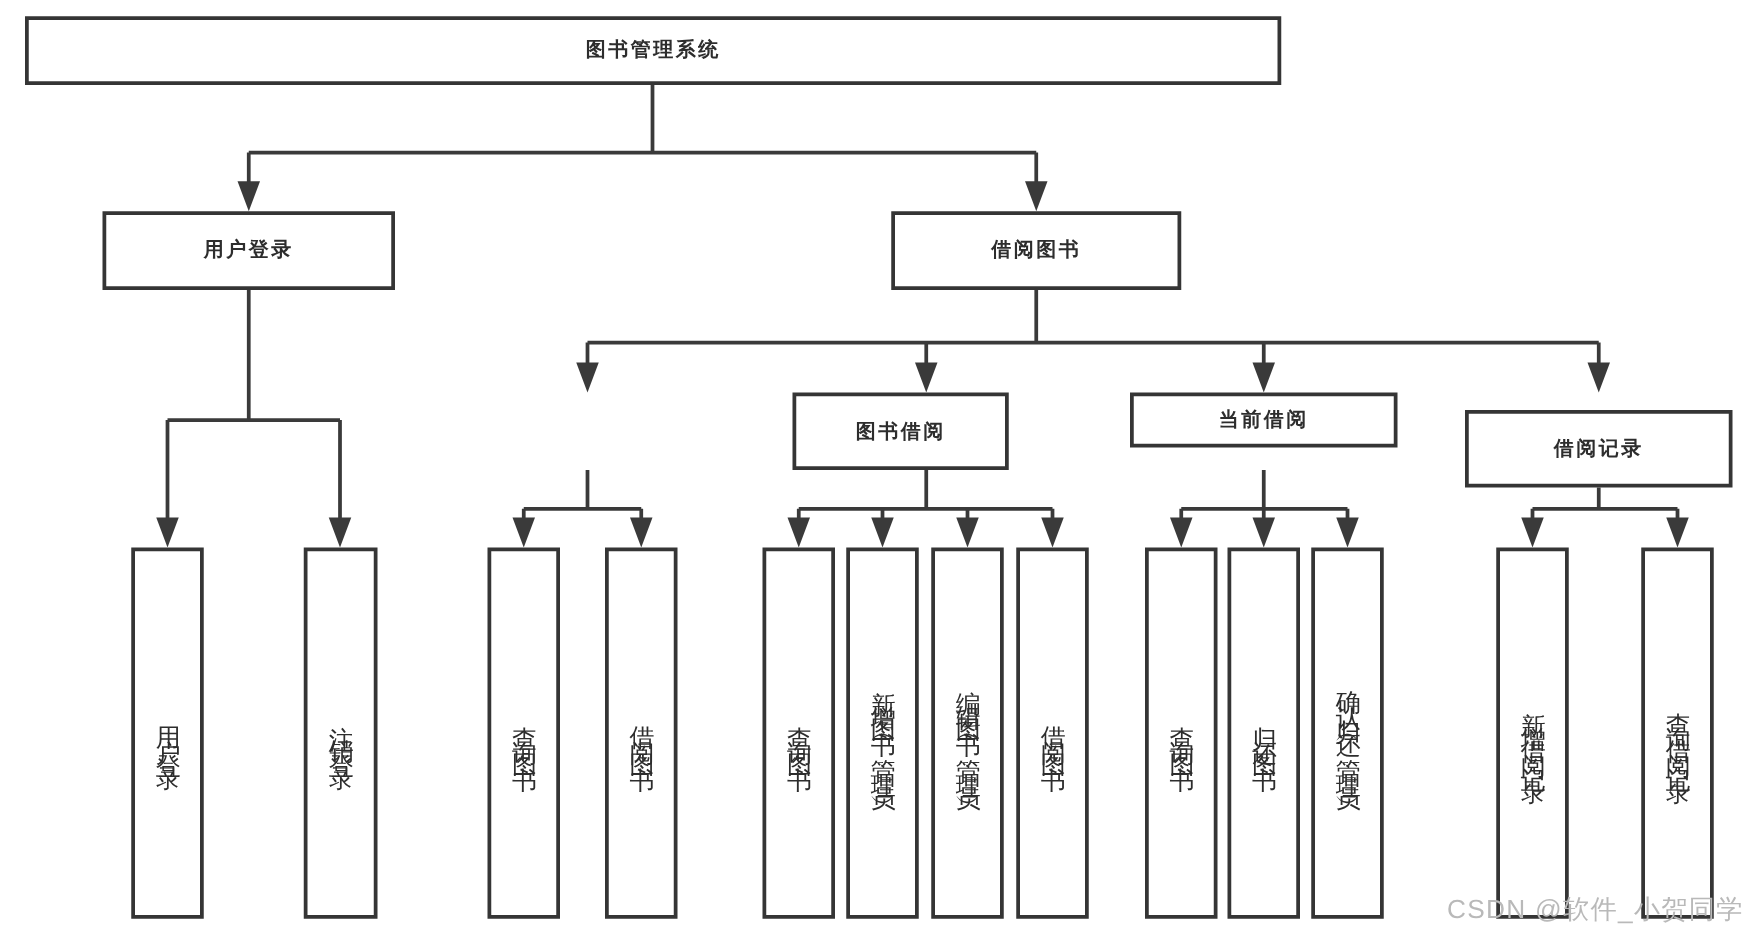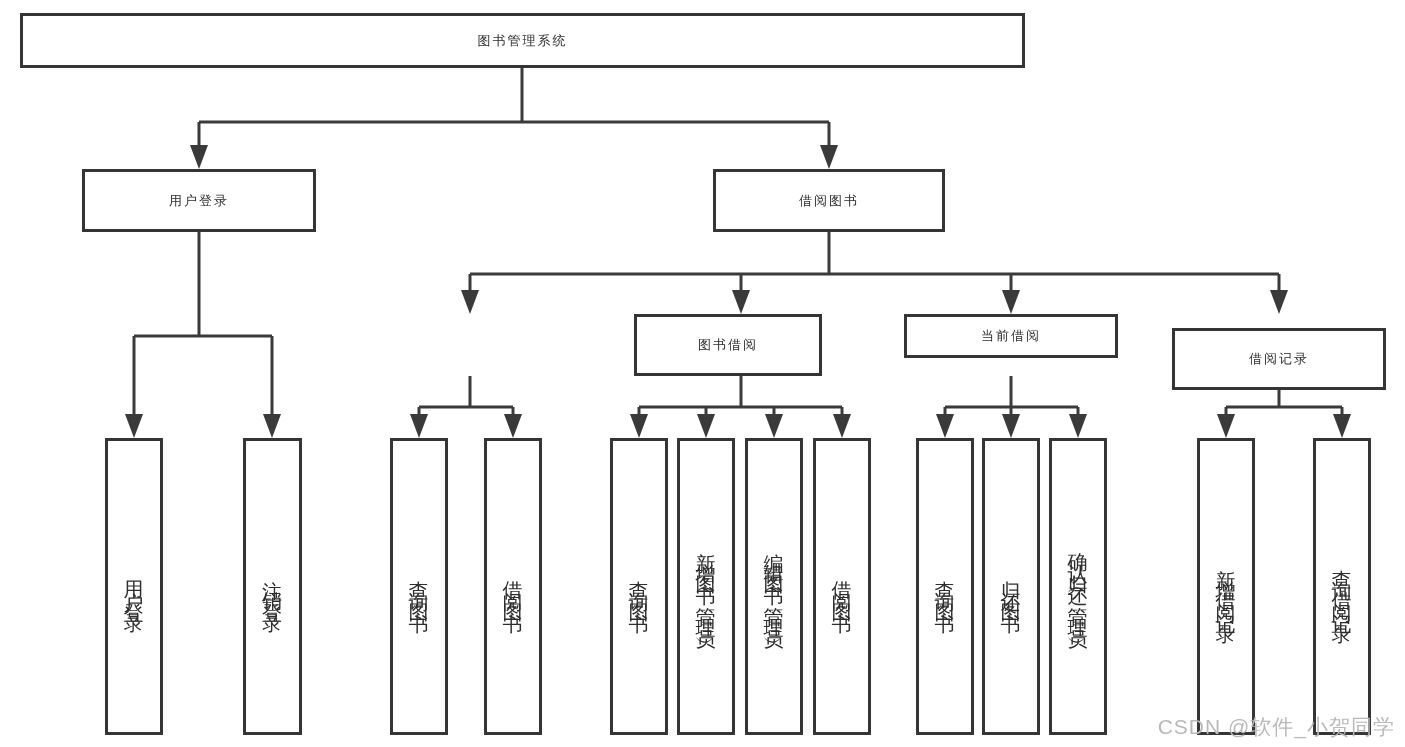--- a/index.html
+++ b/index.html
@@ -26,23 +26,24 @@
     position: absolute;
     box-sizing: border-box;
     background: #ffffff;
     border: 3px solid #353535;
     display: flex;
     align-items: center;
     justify-content: center;
     color: #2d2d2d;
   }
   .hnode {
-    font-size: 13px;
+    font-size: 16px;
     letter-spacing: 2px;
     white-space: nowrap;
+    font-weight: bold;
   }
   .vnode {
     writing-mode: vertical-rl;
     text-orientation: mixed;
     font-size: 20px;
     letter-spacing: 11px;
     line-height: 1;
   }
   .watermark {
     position: absolute;
@@ -130,21 +131,21 @@
       <polygon points="1217,414 1235,414 1226,438"></polygon>
       <polygon points="1333,414 1351,414 1342,438"></polygon>
     </g>
   </svg>
 
   <div class="node hnode" style="left:20px; top:13px; width:1005px; height:55px;">图书管理系统</div>
 
   <div class="node hnode" style="left:82px; top:169px; width:234px; height:63px;">用户登录</div>
   <div class="node hnode" style="left:713px; top:169px; width:232px; height:63px;">借阅图书</div>
 
-  <div class="node hnode" style="left:634px; top:314px; width:188px; height:62px;text-align:right;">图书借阅</div>
+  <div class="node hnode" style="left:634px; top:314px; width:173px; height:62px;text-align:right;">图书借阅</div>
   <div class="node hnode" style="left:904px; top:314px; width:214px; height:44px;">当前借阅</div>
   <div class="node hnode" style="left:1172px; top:328px; width:214px; height:62px;">借阅记录</div>
 
   <div class="node vnode" style="left:105px; top:438px; width:58px; height:297px;">用户登录</div>
   <div class="node vnode" style="left:243px; top:438px; width:59px; height:297px;">注销登录</div>
 
   <div class="node vnode" style="left:390px; top:438px; width:58px; height:297px;">查询图书</div>
   <div class="node vnode" style="left:484px; top:438px; width:58px; height:297px;">借阅图书</div>
 
   <div class="node vnode" style="left:610px; top:438px; width:58px; height:297px;">查询图书</div>

